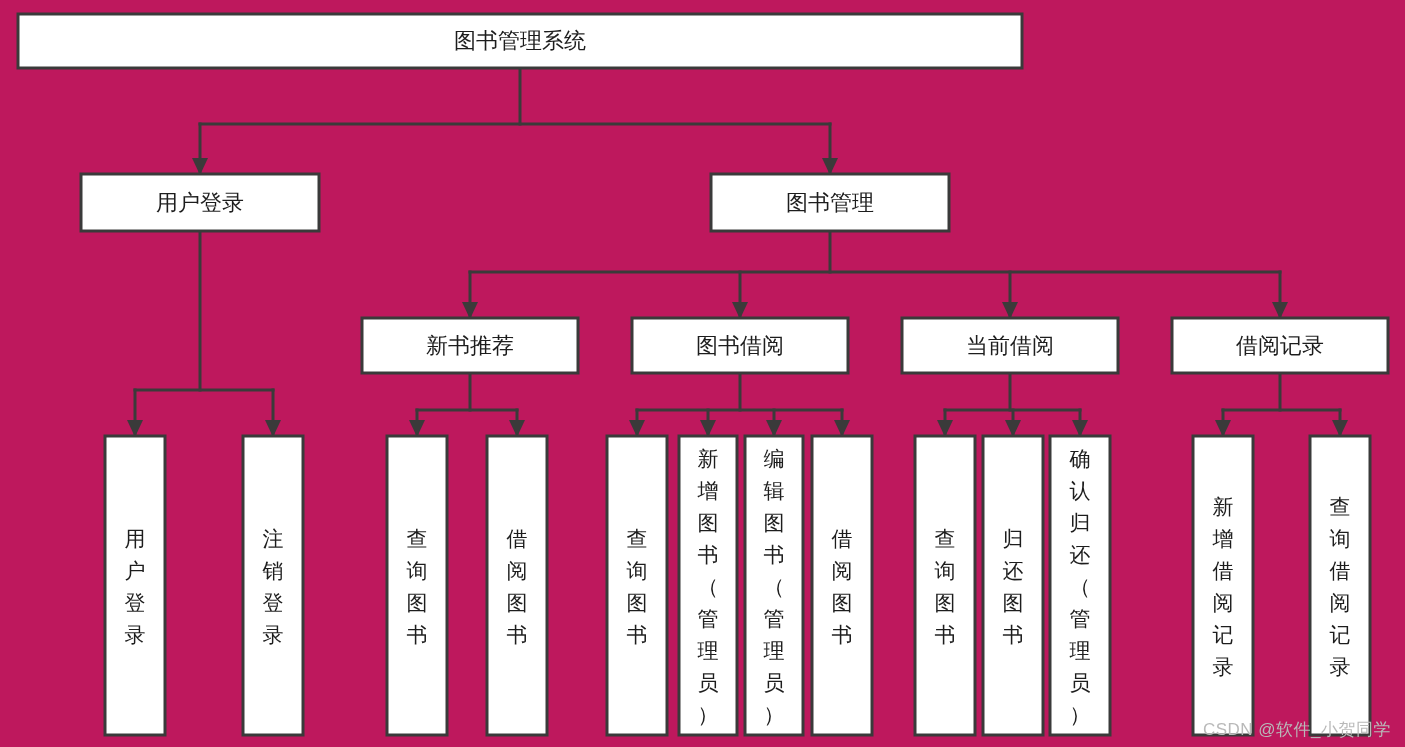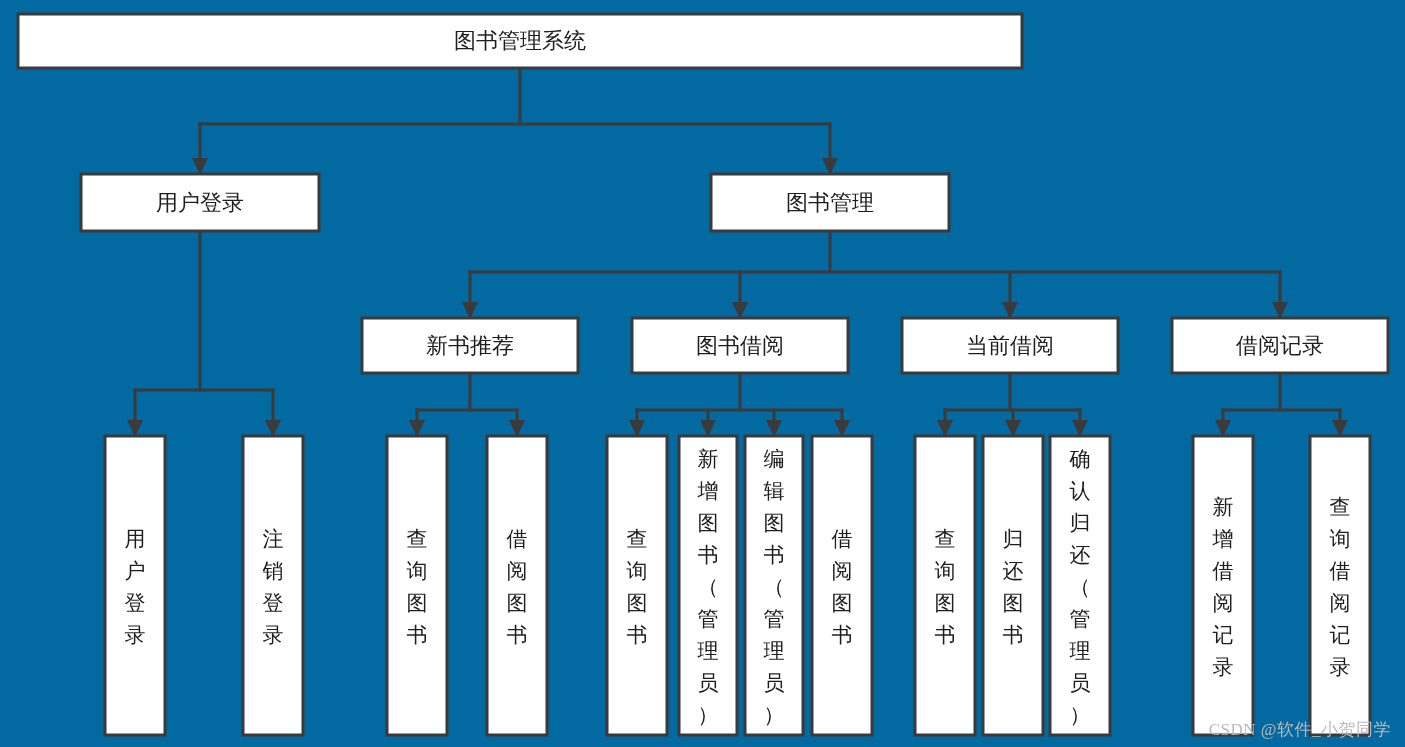--- a/index.html
+++ b/index.html
@@ -10,21 +10,21 @@
   body {
     width: 1405px;
     height: 747px;
     font-family: "DejaVu Sans", "Liberation Sans", sans-serif;
     overflow: hidden;
   }
   #diagram-root {
     position: relative;
     width: 1405px;
     height: 747px;
-    background: #0369a1;
+    background: #be185d;
   }
   svg.diagram {
     display: block;
     width: 1405px;
     height: 747px;
   }
   .node-rect {
     fill: #ffffff;
     stroke: #3a3a3a;
     stroke-width: 3;
@@ -48,21 +48,21 @@
   .node-label-v {
     font-family: "DejaVu Sans", "Liberation Sans", sans-serif;
     font-size: 21px;
     fill: #1d1d1d;
     text-anchor: middle;
   }
   .watermark {
     position: absolute;
     right: 14px;
     bottom: 6px;
-    font-family: Liberation Serif, serif;
+    font-family: Liberation Sans, sans-serif;
     font-size: 17px;
     color: #b9b9b9;
     white-space: nowrap;
     letter-spacing: 0.5px;
   }
 </style>
 </head>
 <body>
 
 <div id="diagram-root">

